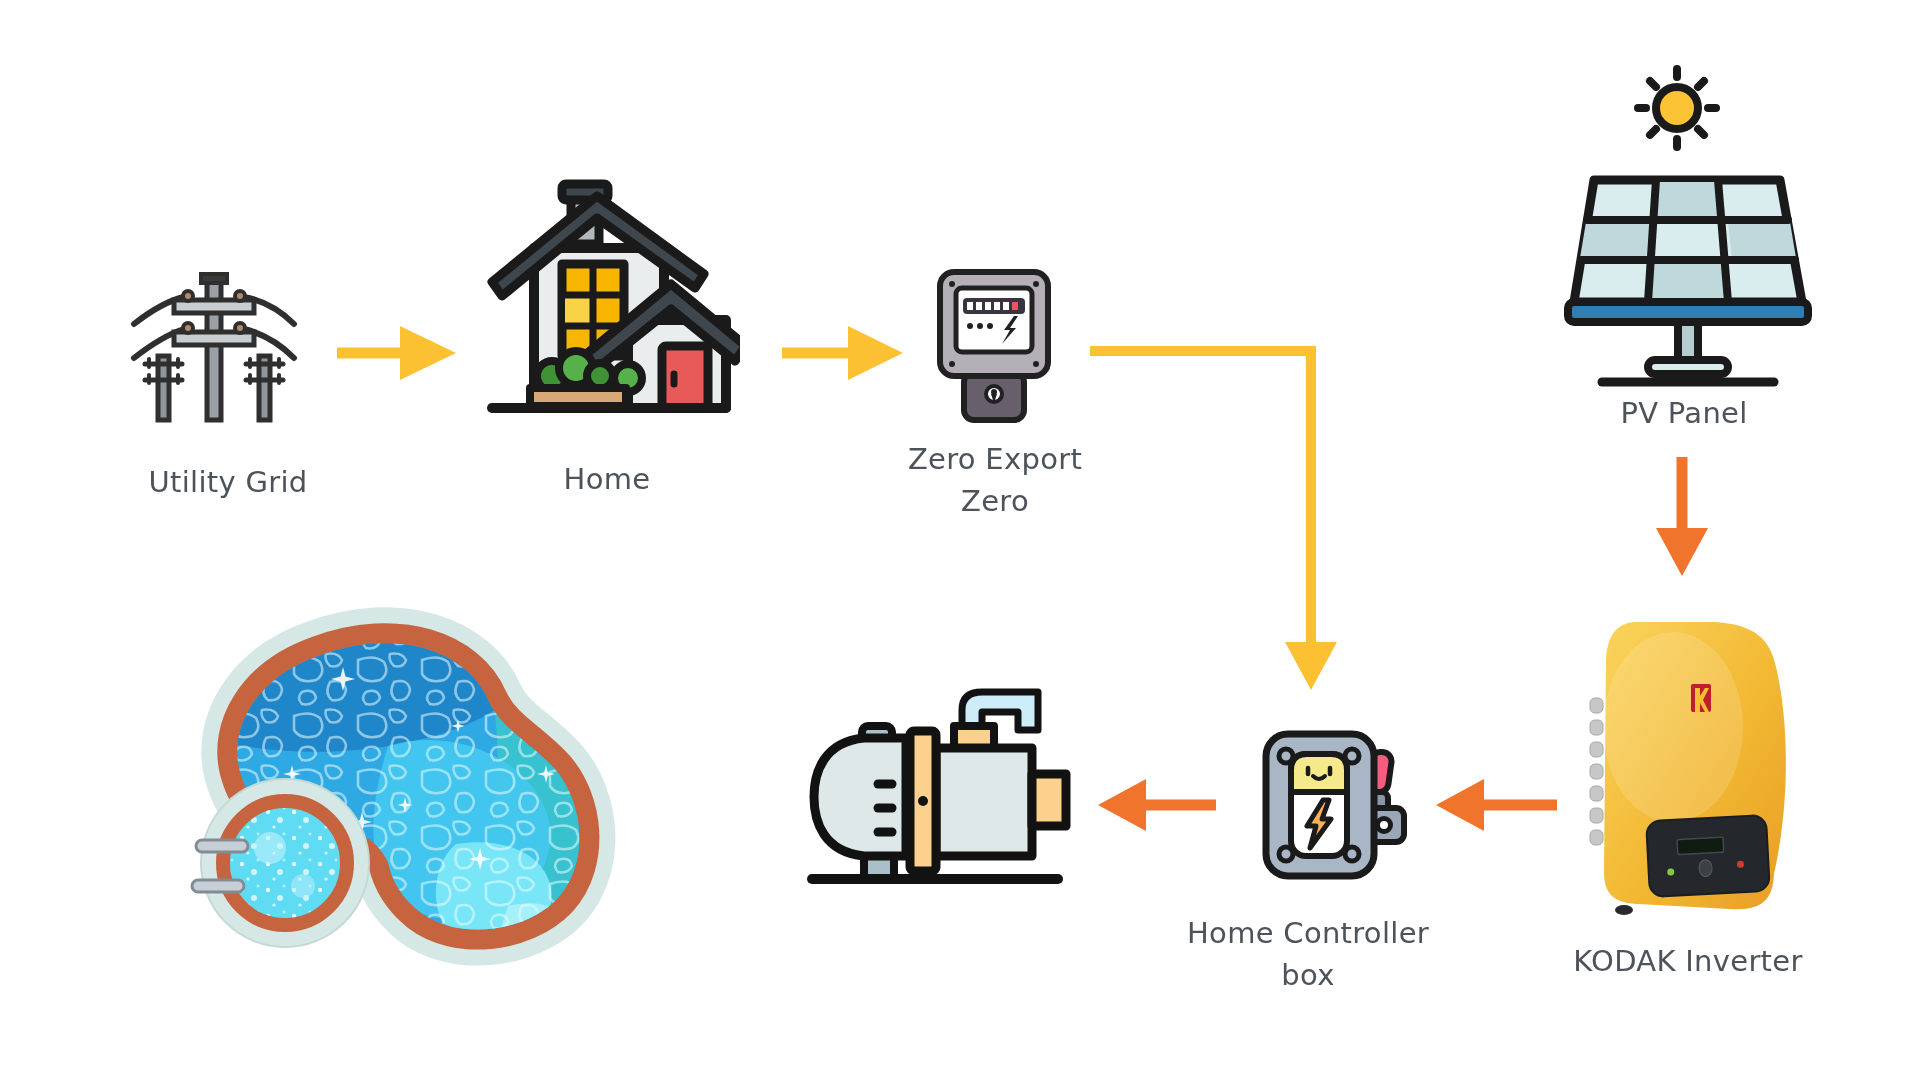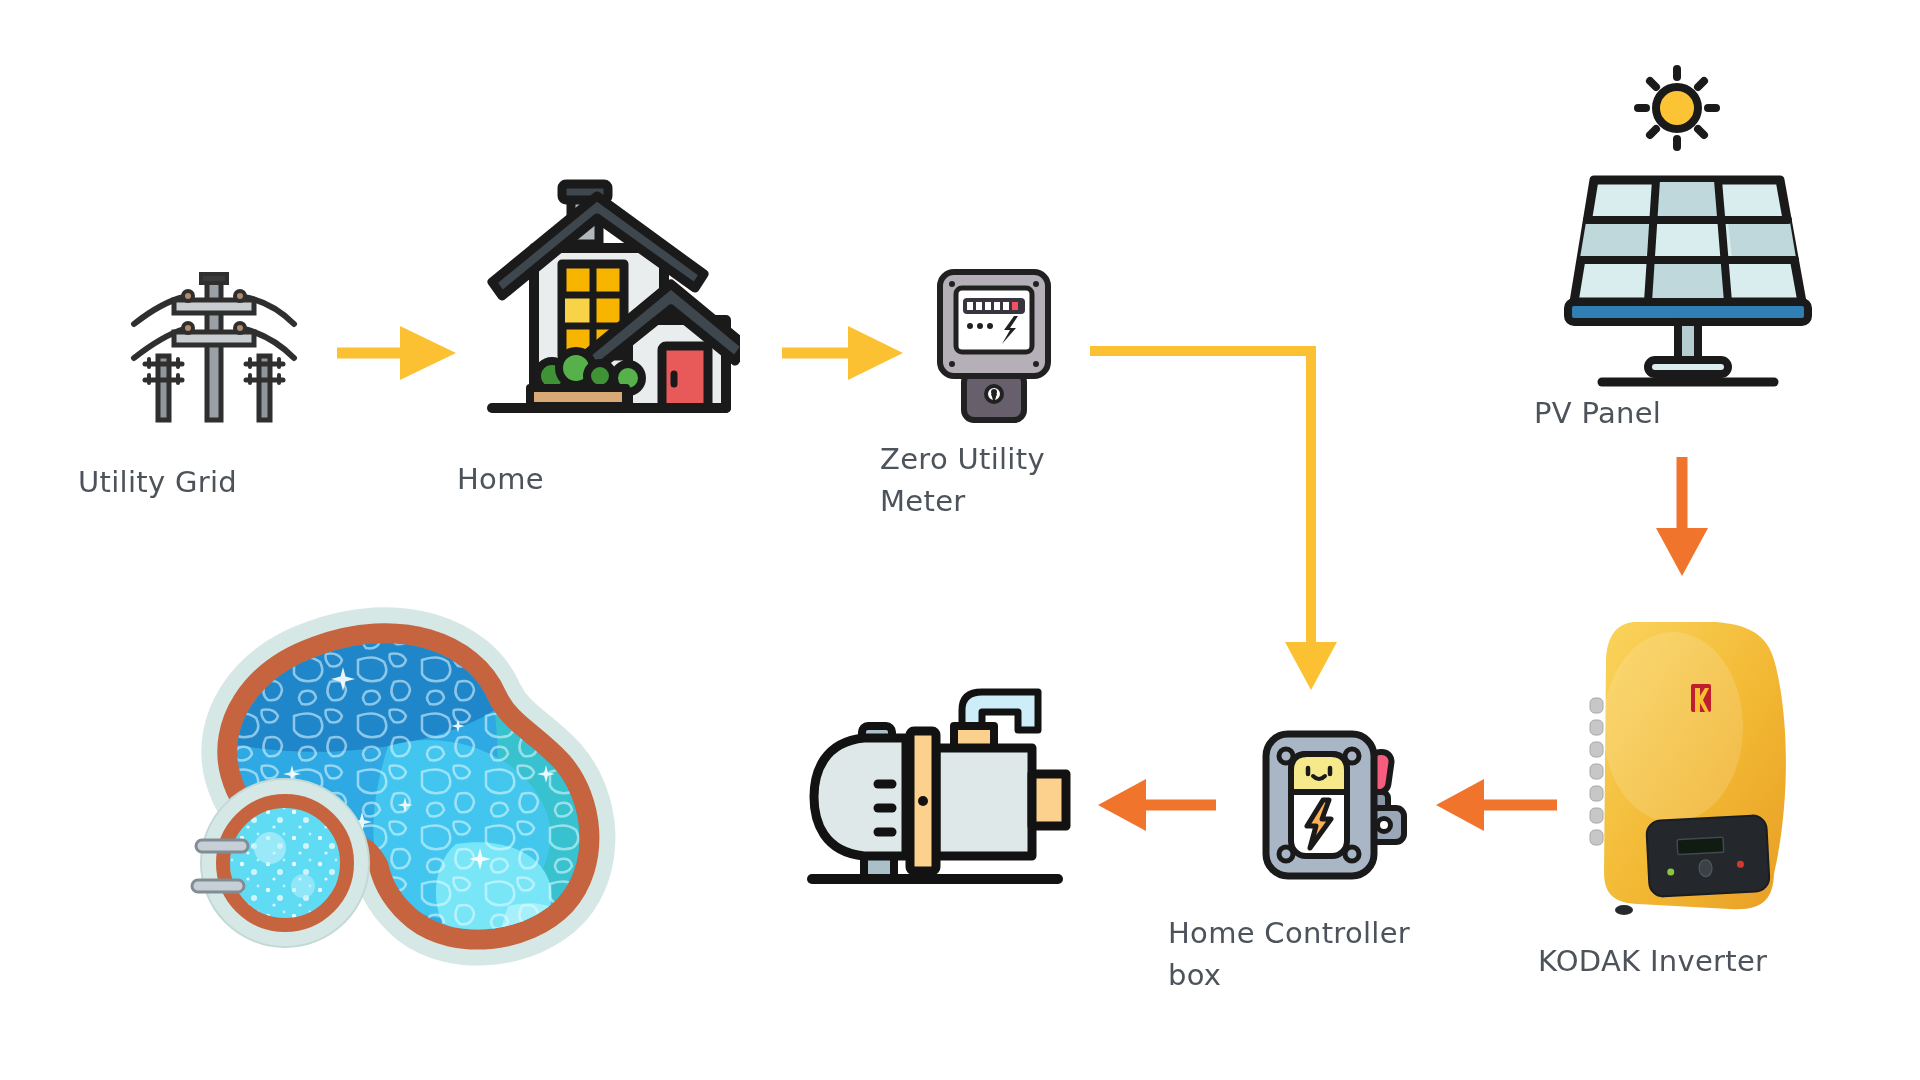--- a/index.html
+++ b/index.html
@@ -1,20 +1,20 @@
 <!DOCTYPE html>
 <html><head>
 <meta charset="utf-8">
 <style>
   html,body{margin:0;padding:0;background:#ffffff;}
   .canvas{position:relative;width:1920px;height:1080px;background:#ffffff;overflow:hidden;
           font-family:"DejaVu Sans", sans-serif;}
   .node-icon{position:absolute;}
   .label{position:absolute;font-size:29px;line-height:1.45;color:#4d535a;
-         letter-spacing:.3px;font-weight:normal;}
+         text-align:center;letter-spacing:.3px;font-weight:normal;}
   .connectors{position:absolute;left:0;top:0;}
 </style>
 </head>
 <body>
 
 <div class="canvas">
 
   <svg class="connectors" width="1920" height="1080" viewBox="0 0 1920 1080">
 
     <g>
@@ -283,18 +283,18 @@
       <circle cx="145" cy="290" r="12" fill="#bff2fb" opacity="0.5"></circle>
       <g>
         <rect x="38" y="244" width="52" height="12" rx="6" fill="#c6cfd6" stroke="#828c94" stroke-width="3"></rect>
         <rect x="34" y="284" width="52" height="12" rx="6" fill="#c6cfd6" stroke="#828c94" stroke-width="3"></rect>
       </g>
     </g>
   </svg>
 
   <div class="label" style="left:78px;top:461px;width:300px">Utility Grid</div>
   <div class="label" style="left:457px;top:458px;width:300px">Home</div>
-  <div class="label" style="left:880px;top:438px;width:230px">Zero Utility Meter</div>
+  <div class="label" style="left:880px;top:438px;width:230px">Zero Export Zero</div>
   <div class="label" style="left:1534px;top:392px;width:300px">PV Panel</div>
   <div class="label" style="left:1538px;top:940px;width:300px">KODAK Inverter</div>
   <div class="label" style="left:1168px;top:912px;width:280px">Home Controller box</div>
 
 </div>
 
 </body></html>

